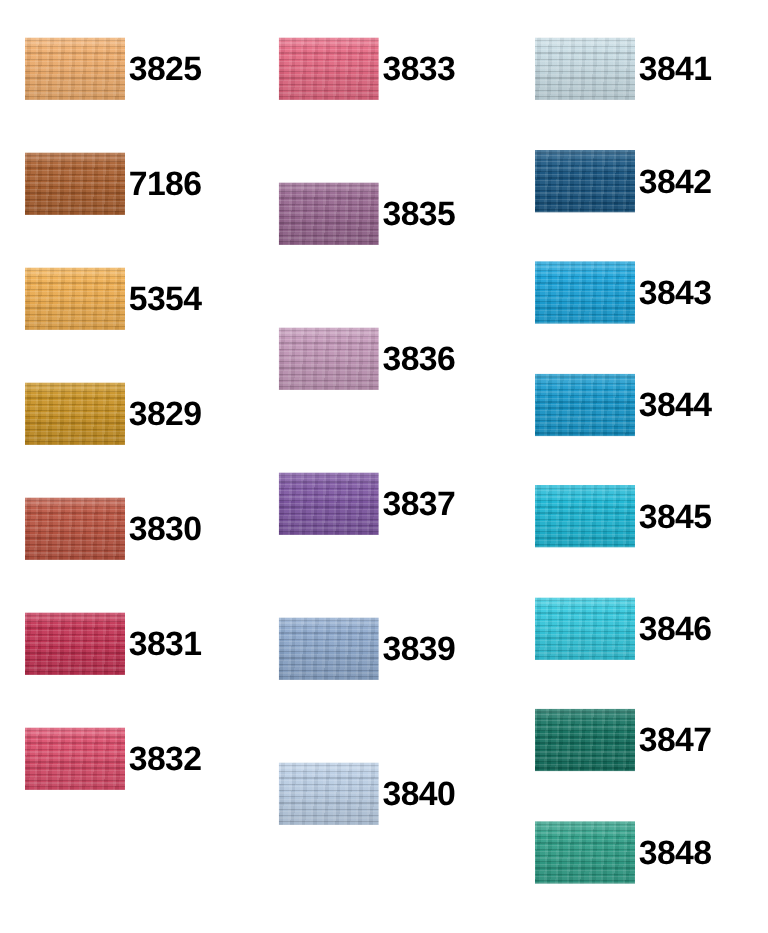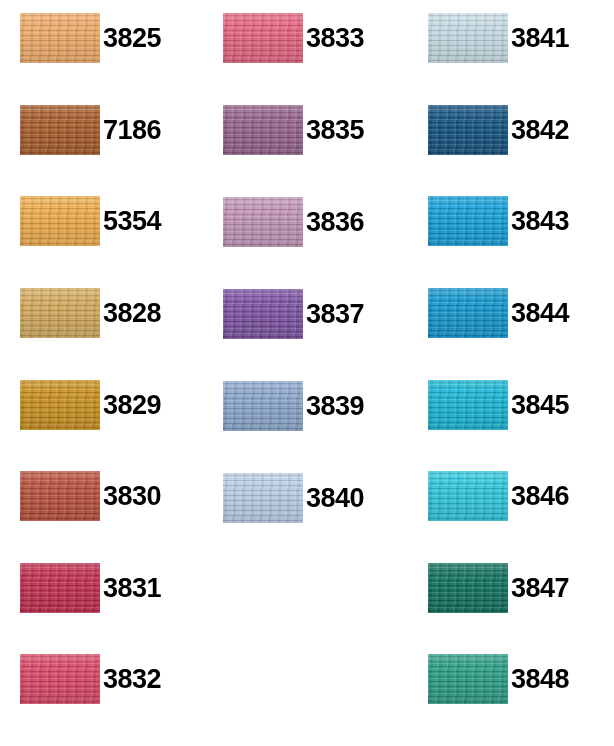--- a/index.html
+++ b/index.html
@@ -19,29 +19,29 @@
   #chart {
     position: absolute;
     left: 0;
     top: 0;
     width: 614px;
     height: 746px;
     display: flex;
     flex-direction: row;
     box-sizing: border-box;
     padding-left: 20px;
-    padding-top: 13px;
+    padding-top: 30px;
   }
 
   .column {
     width: 198px;
     display: flex;
     flex-direction: column;
   }
-  .column.col-2 { margin-left: 17px; }
+  .column.col-2 { margin-left: 17px; gap: 24px; }
   .column.col-3 { margin-left: 19px; }
 
   .swatch-row {
     height: 92px;
     display: flex;
     flex-direction: row;
     align-items: flex-start;
   }
 
   .swatch {
@@ -135,28 +135,20 @@
     <div class="swatch-row">
       <div class="swatch">
         <div class="fill" style="background-color: rgb(238, 171, 75);"></div>
         <div class="tex"></div>
         <div class="sheen"></div>
       </div>
       <div class="code">5354</div>
     </div>
     <div class="swatch-row">
       <div class="swatch">
-        <div class="fill" style="background-color: rgb(210, 169, 92);"></div>
-        <div class="tex"></div>
-        <div class="sheen"></div>
-      </div>
-      <div class="code">3828</div>
-    </div>
-    <div class="swatch-row">
-      <div class="swatch">
         <div class="fill" style="background-color: rgb(200, 144, 31);"></div>
         <div class="tex"></div>
         <div class="sheen"></div>
       </div>
       <div class="code">3829</div>
     </div>
     <div class="swatch-row">
       <div class="swatch">
         <div class="fill" style="background-color: rgb(184, 80, 60);"></div>
         <div class="tex"></div>

